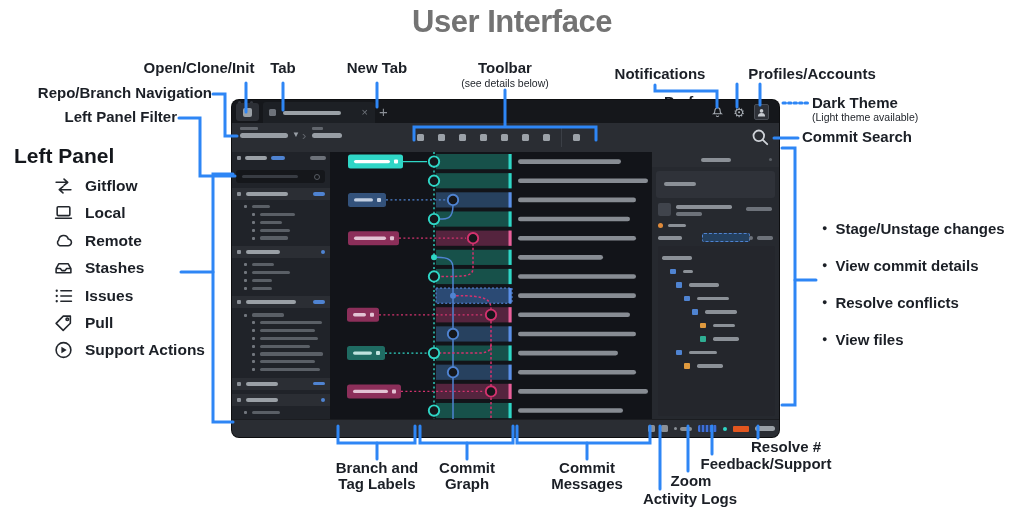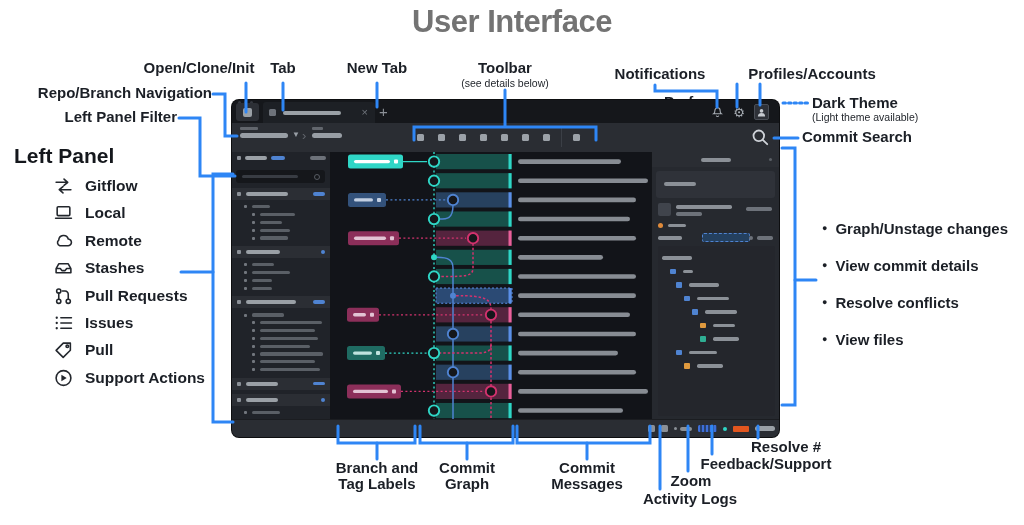--- a/index.html
+++ b/index.html
@@ -155,31 +155,20 @@
         <span class="ic">
           <svg width="19" height="18" viewBox="0 0 18 17" fill="none" stroke="#23272d" stroke-width="1.5" stroke-linecap="round" stroke-linejoin="round">
             <path d="M2 9 V13 H16 V9 M2 9 L4.5 4.5 H13.5 L16 9 M2 9 H6 L7.5 11 H10.5 L12 9 H16"></path>
           </svg>
         </span>
         <span class="tx">Stashes</span>
       </div>
       <div class="legend-item">
         <span class="ic">
           <svg width="19" height="18" viewBox="0 0 18 17" fill="none" stroke="#23272d" stroke-width="1.5" stroke-linecap="round" stroke-linejoin="round">
-            <circle cx="4.5" cy="3.8" r="2"></circle>
-            <circle cx="4.5" cy="13.5" r="2"></circle>
-            <circle cx="13.5" cy="13.5" r="2"></circle>
-            <path d="M4.5 5.8 V11.5 M8 3.8 h2.5 a3 3 0 0 1 3 3 V11.5"></path>
-          </svg>
-        </span>
-        <span class="tx">Pull Requests</span>
-      </div>
-      <div class="legend-item">
-        <span class="ic">
-          <svg width="19" height="18" viewBox="0 0 18 17" fill="none" stroke="#23272d" stroke-width="1.5" stroke-linecap="round" stroke-linejoin="round">
             <path d="M6.5 3.5 h10 M6.5 8.5 h10 M6.5 13.5 h10"></path>
             <circle cx="2.6" cy="3.5" r="1.1" fill="#23272d" stroke="none"></circle>
             <circle cx="2.6" cy="8.5" r="1.1" fill="#23272d" stroke="none"></circle>
             <circle cx="2.6" cy="13.5" r="1.1" fill="#23272d" stroke="none"></circle>
           </svg>
         </span>
         <span class="tx">Issues</span>
       </div>
       <div class="legend-item">
         <span class="ic">
@@ -197,21 +186,21 @@
             <path d="M7 5.5 L12 8.5 L7 11.5 Z" fill="#23272d" stroke="none"></path>
           </svg>
         </span>
         <span class="tx">Support Actions</span>
       </div>
     </div>
 
   <div class="bullets" id="cp-bullets">
       <div class="bullet-row">
         <span class="dot">●</span>
-        <span>Graph/Unstage changes</span>
+        <span>Stage/Unstage changes</span>
       </div>
       <div class="bullet-row">
         <span class="dot">●</span>
         <span>View commit details</span>
       </div>
       <div class="bullet-row">
         <span class="dot">●</span>
         <span>Resolve conflicts</span>
       </div>
       <div class="bullet-row">

